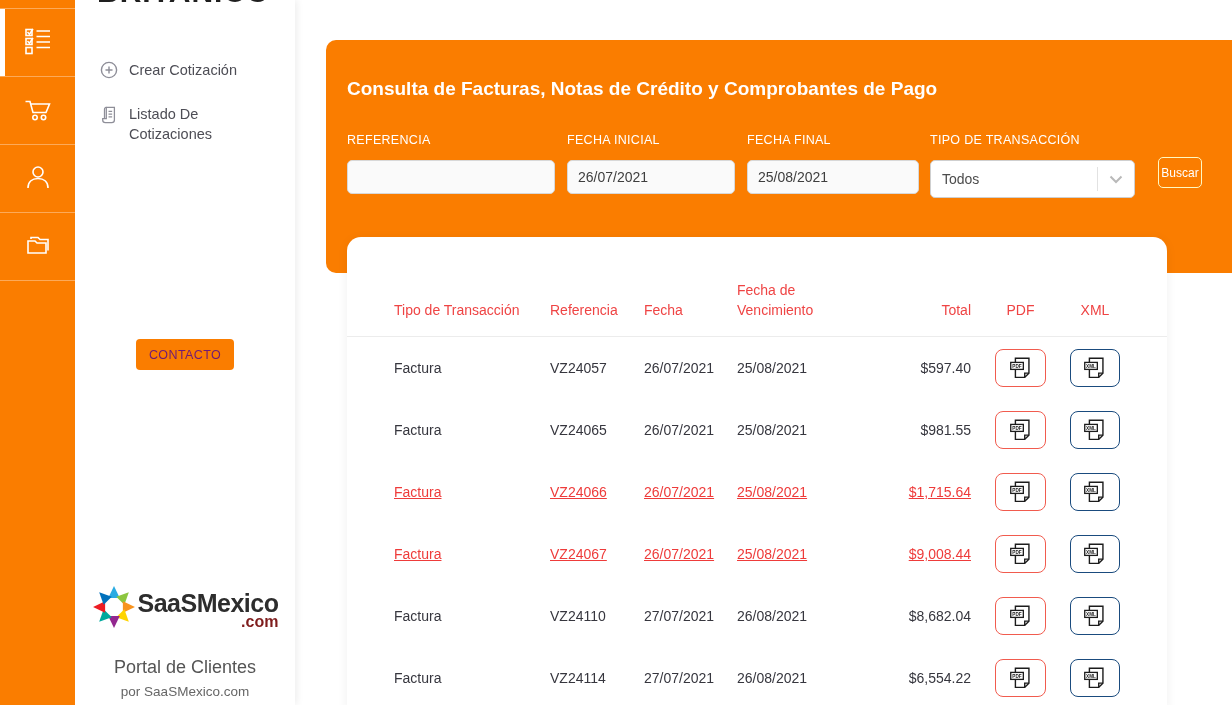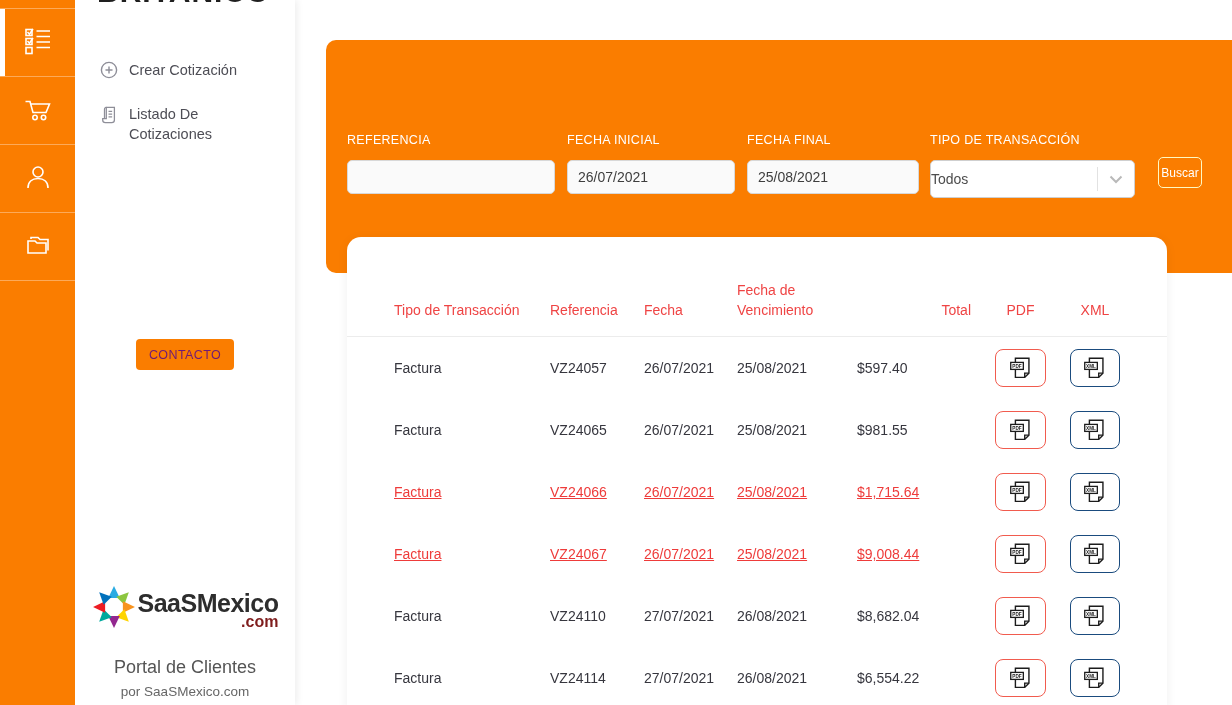--- a/index.html
+++ b/index.html
@@ -53,42 +53,42 @@
                   margin-bottom:13px; }
   .fgroup input { height:34px; border:1px solid #d8d8d8; border-radius:5px;
                   background:#fafafa; padding:0 10px; font-size:14px; color:#3e3e3e;
                   font-family:"Liberation Sans", sans-serif; width:100%; }
   .f-ref  { left:21px;  width:208px; }
   .f-fi   { left:241px; width:168px; }
   .f-ff   { left:421px; width:172px; }
   .f-tipo { left:604px; width:205px; }
   .select { height:38px; background:#fff; border:1px solid #cfcfcf; border-radius:5px;
             display:flex; align-items:center; cursor:pointer; }
-  .select .sel-value { flex:1; padding-left:0; font-size:14px; color:#4c4c4c; }
+  .select .sel-value { flex:1; padding-left:11px; font-size:14px; color:#4c4c4c; }
   .select .sel-sep { width:1px; height:24px; background:#e2e2e2; }
   .select .sel-caret { width:36px; display:flex; align-items:center; justify-content:center; }
   .buscar-btn { position:absolute; left:832px; top:117px; width:44px; height:31px;
                 background:transparent; border:1px solid #fef9c3; border-radius:5px;
                 color:#fff; font-size:12px; cursor:pointer;
                 font-family:"Liberation Sans", sans-serif; }
 
   
   .card { position:absolute; left:347px; top:237px; width:820px; height:486px;
           background:#fff; border-radius:14px; box-shadow:0 2px 12px rgba(0,0,0,.06);
           z-index:2; }
   .trow { display:grid; grid-template-columns:156px 94px 93px 120px 114px 99px 50px;
           padding-left:47px; padding-right:43px; align-items:center; }
   .thead { height:100px; align-items:end; padding-bottom:16px;
            border-bottom:1px solid #ececec; }
   .th { font-size:14px; color:#ef4444; line-height:20px; }
   .th-total { text-align:right; }
   .th-pdf, .th-xml { text-align:center; }
   .tbody-row { height:62px; }
   .td { font-size:14px; color:#36363E; }
-  .c-total { text-align:left; }
+  .c-total { text-align:right; }
   .c-pdf, .c-xml { display:flex; justify-content:center; }
   .tbody-row.overdue .td-text { color:#EE3B3A; text-decoration:underline; }
   .icon-btn { width:51px; height:38px; background:#fff; border-radius:8px;
               display:flex; align-items:center; justify-content:center; cursor:pointer; }
   .pdf-btn { border:1px solid #F15B4E; }
   .xml-btn { border:1px solid #1A4B7E; }
 </style>
 </head>
 <body>
 
@@ -197,20 +197,21 @@
         <span class="saas-name">SaaSMexico</span>
         <span class="saas-com">.com</span>
       </span>
     </div>
     <div class="footer-title">Portal de Clientes</div>
     <div class="footer-sub">por SaaSMexico.com</div>
   </div>
 </nav>
 
 <section class="panel">
+  <h1 class="panel-title">Consulta de Facturas, Notas de Crédito y Comprobantes de Pago</h1>
 
   <div class="fgroup f-ref">
     <label>REFERENCIA</label>
     <input type="text" value="" style="">
   </div>
 
   <div class="fgroup f-fi">
     <label>FECHA INICIAL</label>
     <input type="text" value="26/07/2021" style="">
   </div>

